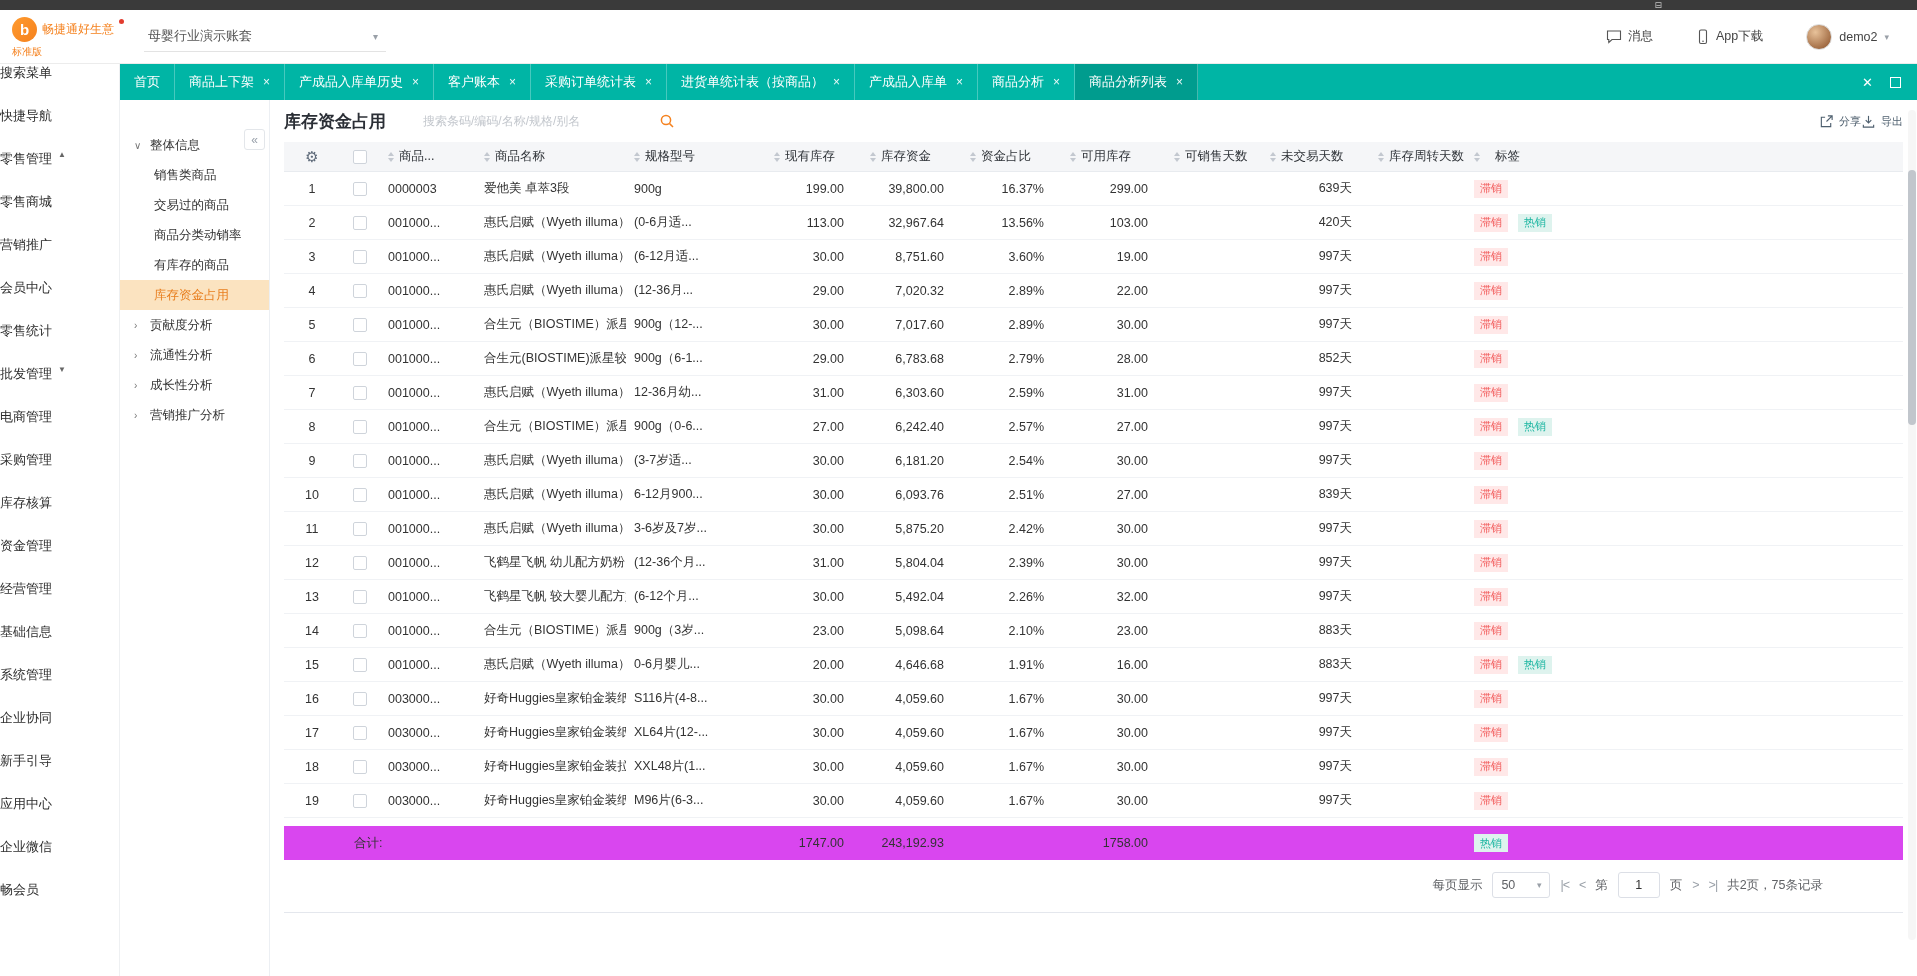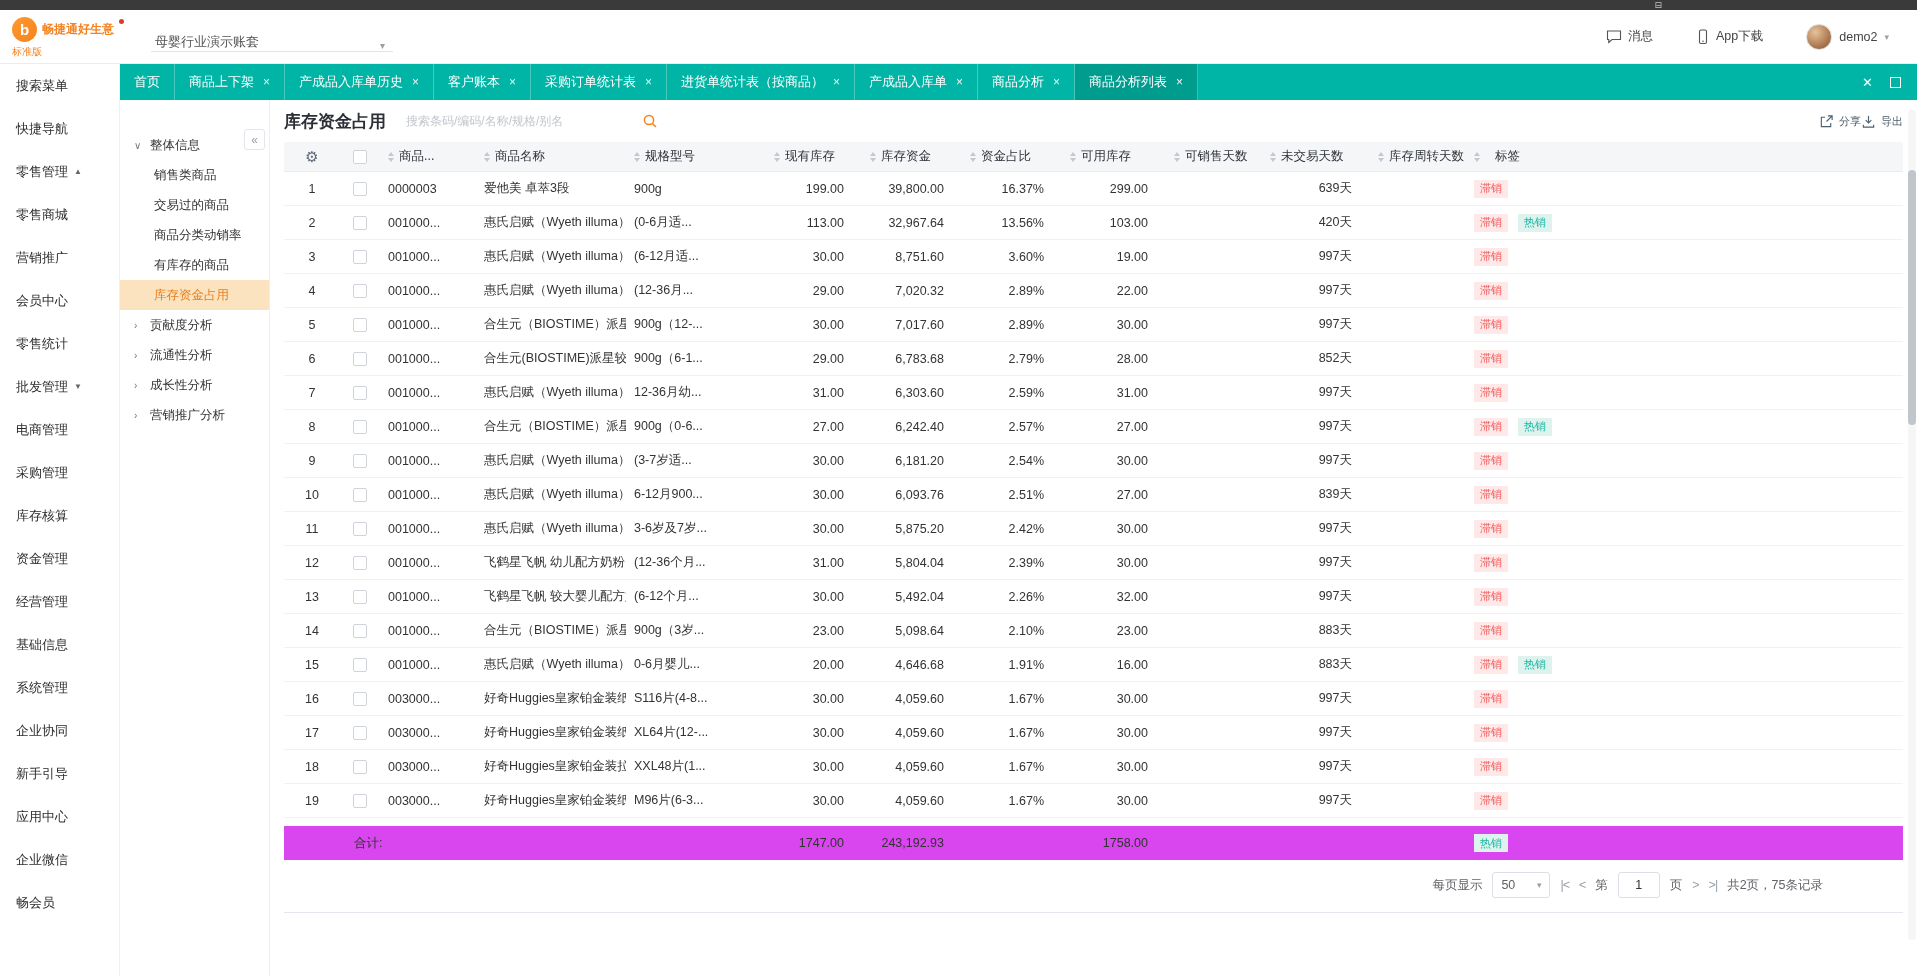--- a/index.html
+++ b/index.html
@@ -10,37 +10,37 @@
   
   .win-strip{height:10px;background:#3a3a3a;flex:none;display:flex;align-items:center;justify-content:flex-end;padding-right:255px}
   .win-icon{color:#c2c2c2;font-size:9px;line-height:9px}
 
   
   .topbar{height:54px;background:#fff;border-bottom:1px solid #ececec;display:flex;align-items:center;flex:none}
   .logo-block{width:138px;flex:none;padding:4px 0 2px 12px;display:flex;flex-direction:column;justify-content:center;position:relative}
   .logo-row{display:flex;align-items:center;gap:5px}
   .logo-icon{width:25px;height:25px;border-radius:50%;background:linear-gradient(135deg,#ff9a2e,#f5821f);color:#fff;
     font-weight:bold;font-size:15px;display:flex;align-items:center;justify-content:center;flex:none}
-  .logo-name{color:#f5821f;font-size:12px;font-weight:bold;white-space:nowrap}
+  .logo-name{color:#f5821f;font-size:12px;font-weight:normal;white-space:nowrap}
   .logo-dot{width:5px;height:5px;border-radius:50%;background:#e23b2e;align-self:flex-start;margin-top:2px}
   .logo-edition{color:#f5821f;font-size:10px;margin-top:3px}
-  .account-select{margin-left:13px;width:242px;height:30px;display:flex;align-items:flex-end;justify-content:space-between;
+  .account-select{margin-left:6px;width:242px;height:30px;display:flex;align-items:center;justify-content:space-between;
     border-bottom:1px solid #e3e3e3;color:#555;font-size:13px;padding:0 8px 0 4px;cursor:pointer}
   .account-caret{color:#9aa0a8;font-size:10px}
   .topbar-right{margin-left:auto;display:flex;align-items:center;gap:43px;padding-right:28px;font-size:12.5px;color:#444}
   .top-item{display:flex;align-items:center;gap:6px;cursor:pointer}
   .user-block{display:flex;align-items:center;gap:7px;cursor:pointer}
   .avatar{width:26px;height:26px;border-radius:50%;background:radial-gradient(circle at 35% 30%,#e8c29a,#a06a42 75%);
     border:1px solid #ddd;flex:none}
   .user-caret{font-size:9px;color:#9aa0a8}
 
   
   .body-row{flex:1;display:flex;min-height:0}
   .sidebar{width:120px;flex:none;background:#fff;border-right:1px solid #eef0f2;overflow:hidden}
-  .side-item{height:43px;display:flex;align-items:center;padding-left:16px;font-size:13px;color:#2d2d2d;cursor:pointer;white-space:nowrap}
+  .side-item{height:43px;display:flex;font-size:13px;color:#2d2d2d;cursor:pointer;white-space:nowrap}
   .side-caret{font-size:8px;color:#666;margin-left:6px}
 
   .right-col{flex:1;display:flex;flex-direction:column;min-width:0}
 
   
   .tabbar{height:36px;flex:none;background:#00b5a5;display:flex;align-items:stretch;color:#fff}
   .tabs{display:flex;align-items:stretch;overflow:hidden}
   .tab{display:flex;align-items:center;padding:8px 14px;font-size:13px;white-space:nowrap;
     border-right:1px solid rgba(255,255,255,.28);cursor:pointer}
   .tab.active{background:#009c8e}
@@ -56,21 +56,21 @@
     cursor:pointer;white-space:nowrap}
   .tree-item.leaf{padding-left:34px}
   .tree-item.selected{background:#fbe3c0;color:#e87e1e}
   .tree-caret{font-size:10px;color:#777;width:10px;flex:none}
   .collapse-btn{position:absolute;top:29px;right:4px;width:21px;height:21px;background:#fff;border:1px solid #e3e6ea;
     border-radius:3px;display:flex;align-items:center;justify-content:center;color:#98a0aa;font-size:12px;cursor:pointer}
 
   .main{flex:1;min-width:0;padding:0 14px;position:relative}
   .main-head{height:42px;display:flex;align-items:center}
   .page-title{font-size:17px;font-weight:bold;color:#2b2f36}
-  .search-box{margin-left:20px;display:flex;align-items:center;width:252px;gap:6px}
+  .search-box{margin-left:37px;display:flex;align-items:center;width:252px;gap:6px}
   .search-input{border:none;outline:none;flex:1;font-size:12px;color:#333;background:transparent}
   .search-input::placeholder{color:#c3c7cd}
   .head-actions{margin-left:auto;display:flex;color:#4e5f6e;font-size:11px}
   .head-action{display:flex;align-items:center;gap:5px;cursor:pointer}
 
   
   .thead{display:flex;height:30px;background:#f5f6f8;border-bottom:1px solid #e8ebef;align-items:center}
   .cell{display:flex;align-items:center;padding:0 8px;overflow:hidden;white-space:nowrap;flex:none;font-size:12.5px}
   .hcell{color:#2f3338}
   .c-idx{width:56px;justify-content:center}

